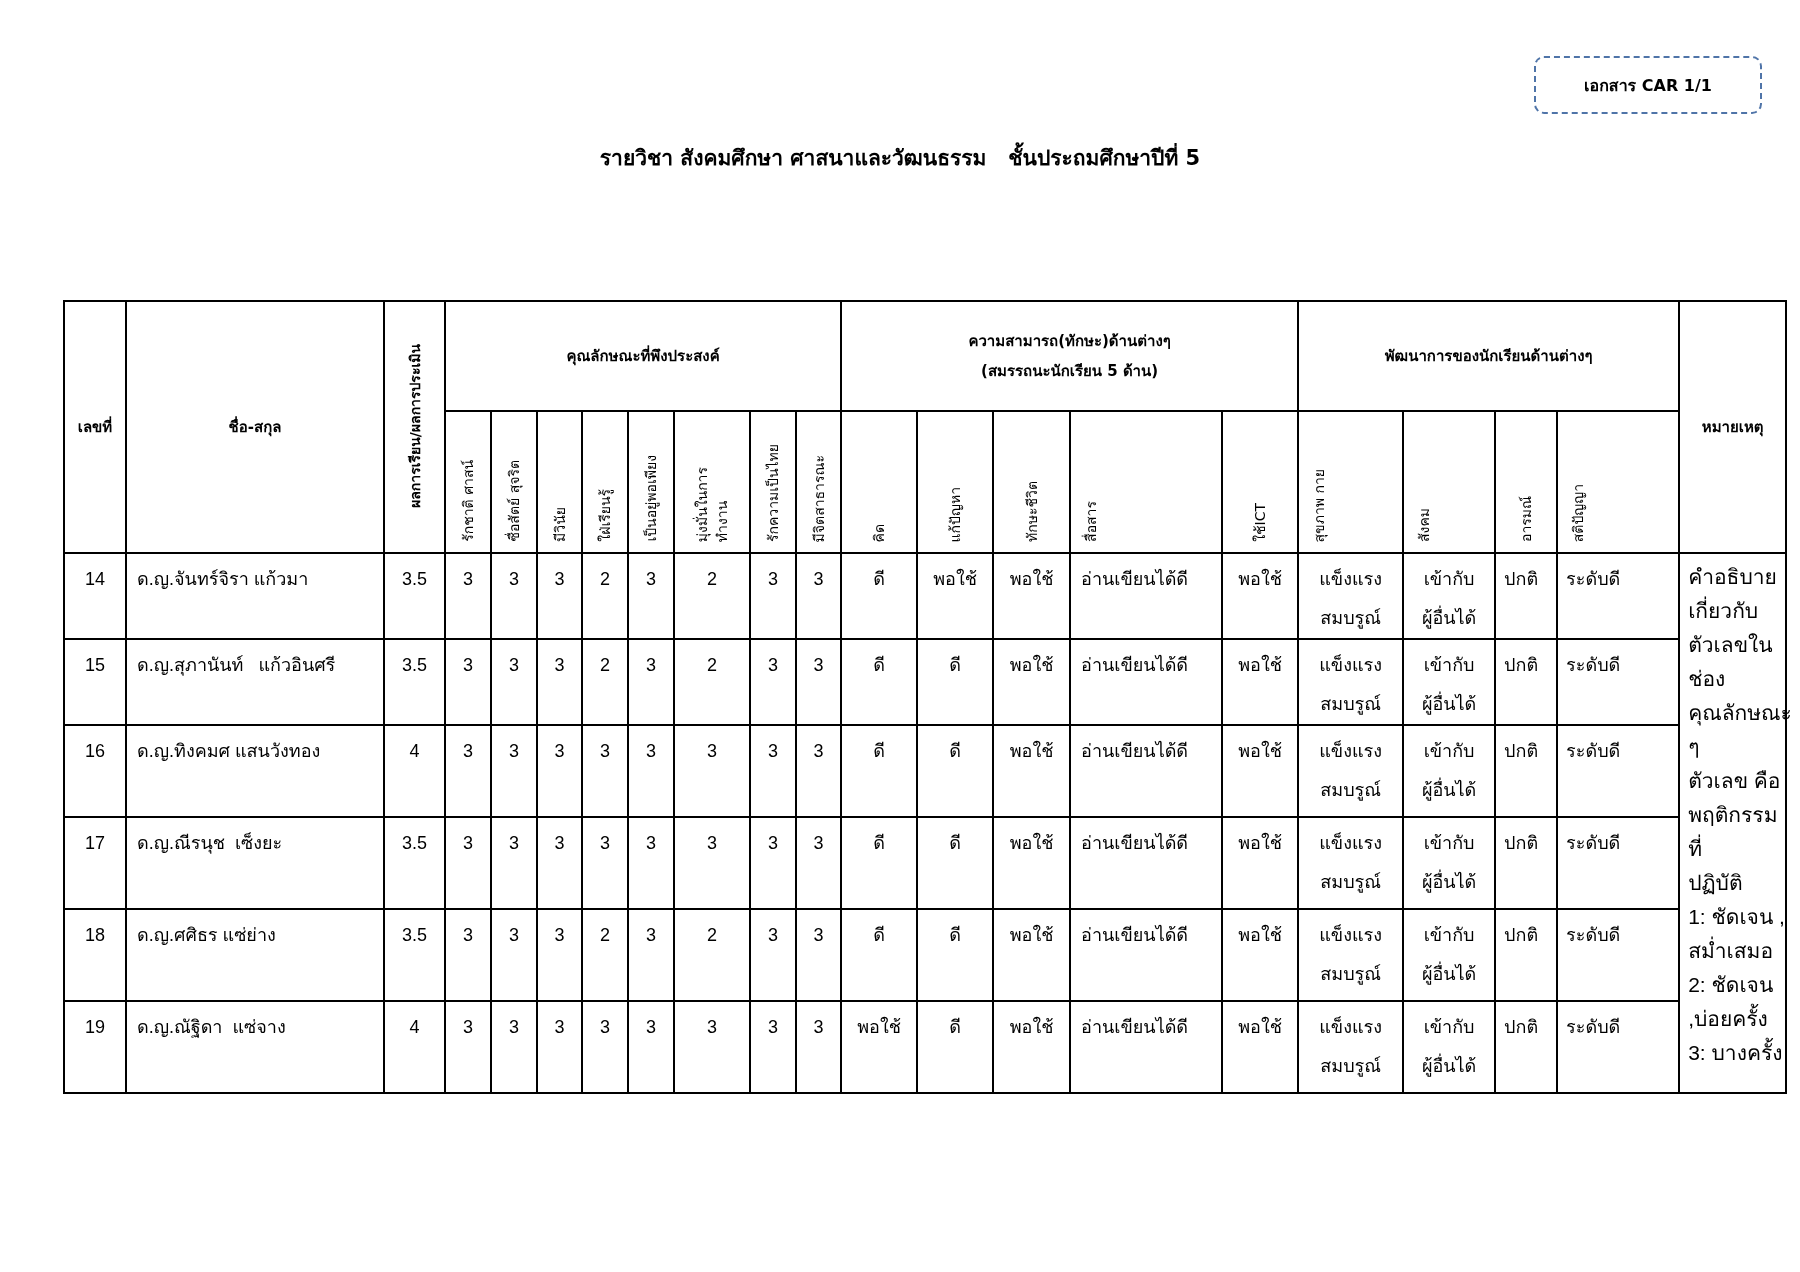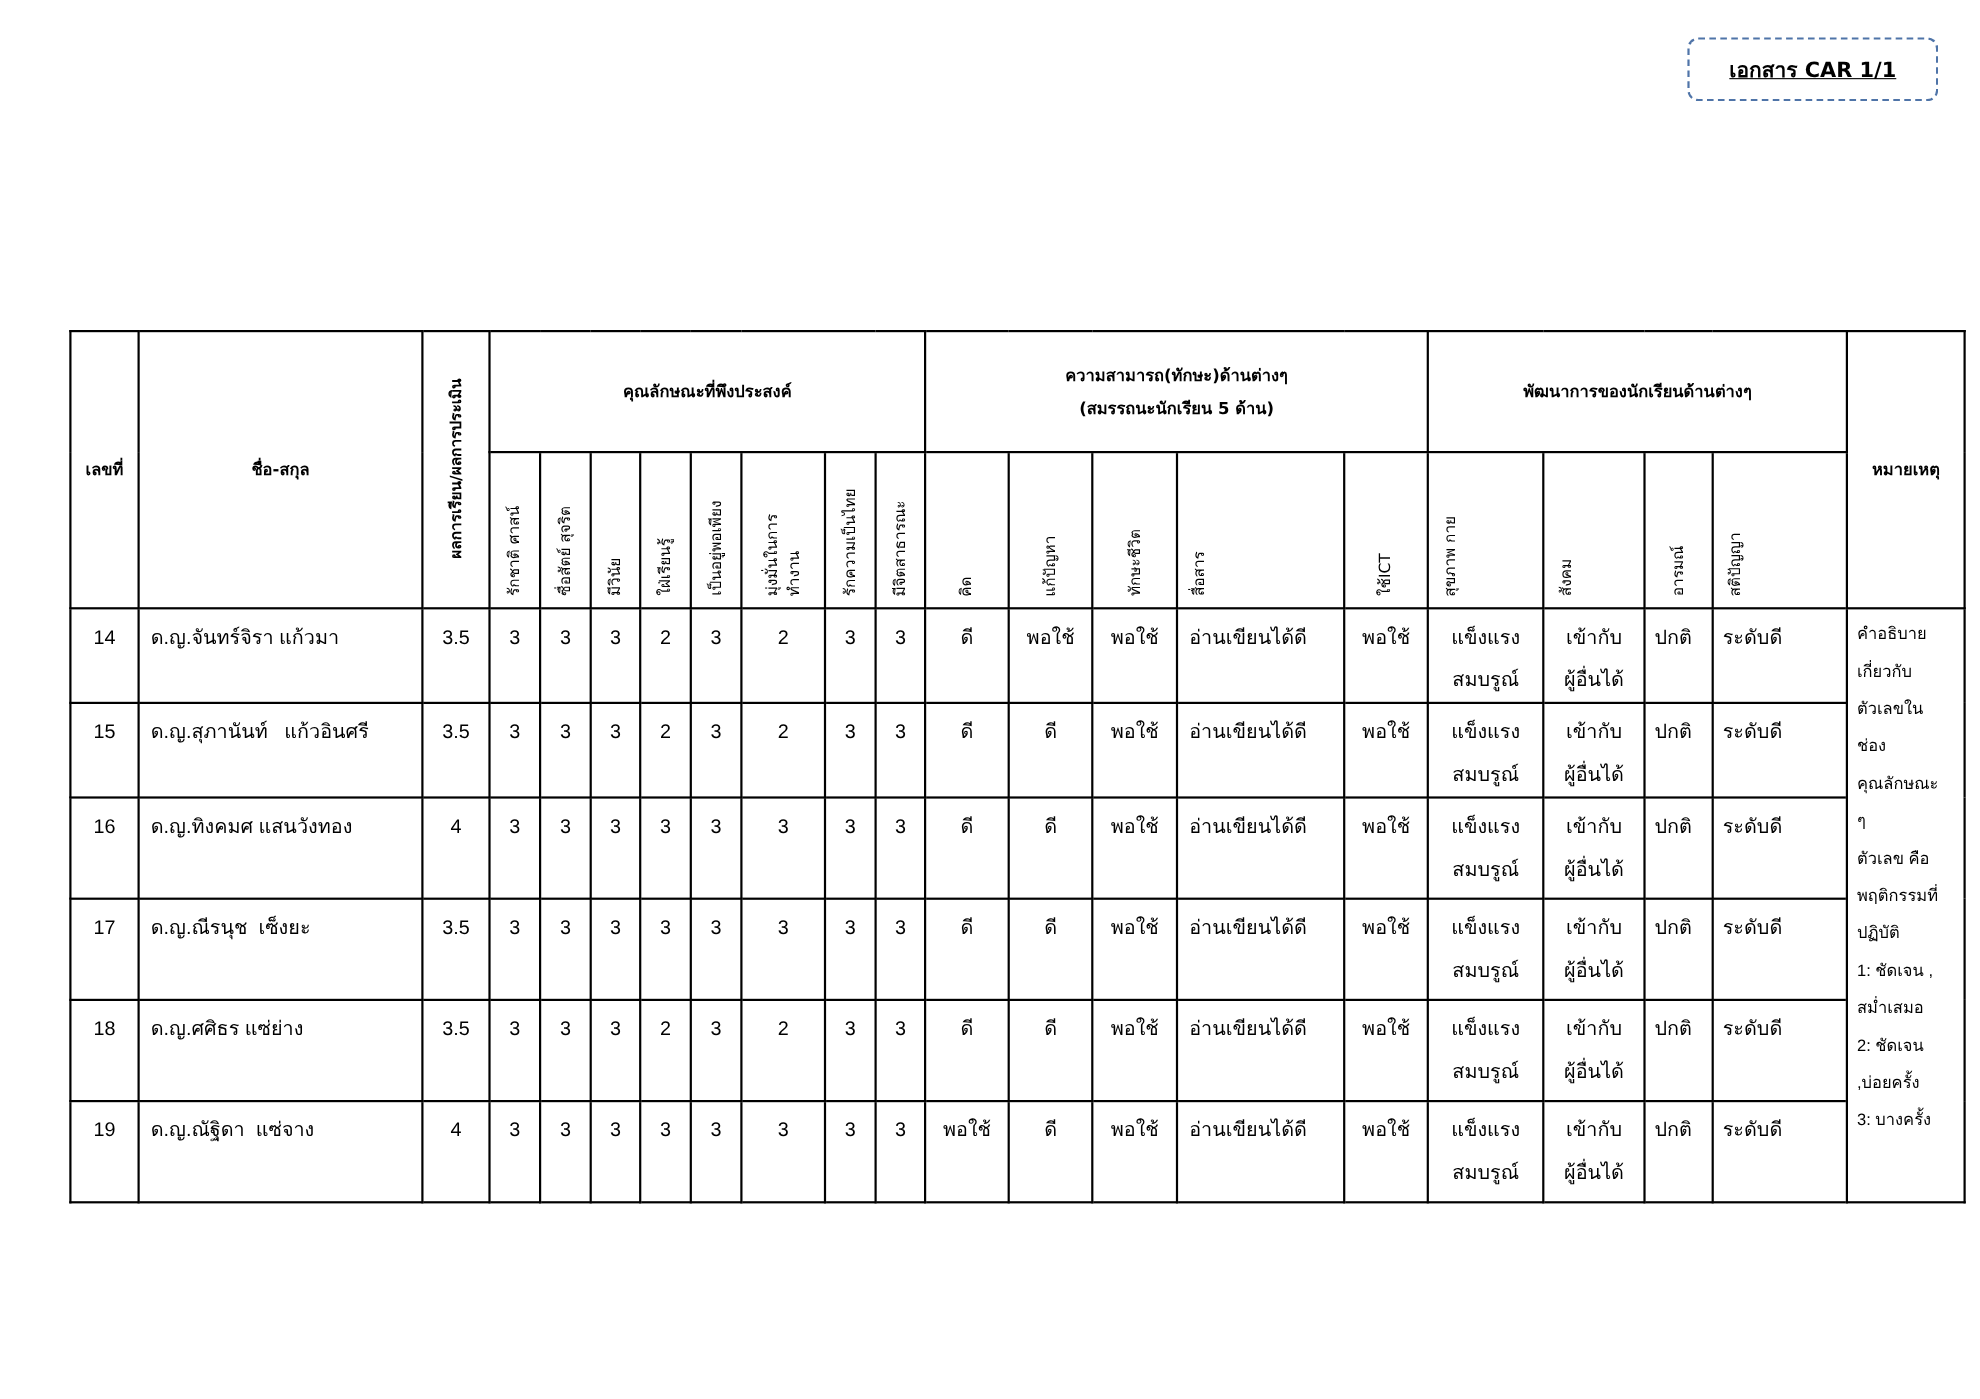--- a/index.html
+++ b/index.html
@@ -1,50 +1,51 @@
 <!DOCTYPE html>
 <html><head>
 <meta charset="utf-8">
 <style>
   html, body { margin:0; padding:0; background:#ffffff; }
   body { width:1800px; height:1272px; position:relative; overflow:hidden;
          font-family:"DejaVu Sans", "Liberation Sans", sans-serif; color:#000; }
-  .doc-badge { position:absolute; left:1534px; top:34px; width:228px; height:58px;
+  .doc-badge { position:absolute; left:1534px; top:56px; width:228px; height:58px;
                border:2.5px dashed #4f74a8; border-radius:10px; box-sizing:border-box;
                display:flex; align-items:center; justify-content:center;
-               font-size:19px; font-weight:bold;text-decoration:underline; }
+               font-size:16px; font-weight:bold; }
   .title-block { position:absolute; left:0; top:135px; width:1800px; text-align:center; }
   .title-line { font-size:21px; font-weight:bold; height:46px; line-height:46px; white-space:pre; }
 
   table.report { position:absolute; left:63px; top:300px; border-collapse:collapse;
                  table-layout:fixed; width:1722px; }
   table.report td, table.report th { border:2px solid #000; padding:0; box-sizing:border-box; }
   th { font-weight:bold; font-size:15px; vertical-align:middle; text-align:center; }
   th.group { height:110px; line-height:30px; }
   th.sub { height:142px; vertical-align:bottom; }
   .vtext { writing-mode:vertical-rl; transform:rotate(180deg); display:inline-block;
            font-size:14px; font-weight:normal; text-align:left; white-space:pre-line;
            padding:6px 0 8px 0; line-height:20px; }
   .vtext.bold { font-weight:bold; }
   td { font-size:18px; vertical-align:top; text-align:center; padding-top:6px !important;
        line-height:39px; font-family:"Liberation Sans", sans-serif; }
   td.name { text-align:left; padding-left:10px !important; white-space:pre; }
   td.multi { line-height:39px; }
-  td.notes { font-size:15px; text-align:left; padding-left:8px !important; line-height:34px;
+  td.notes { font-size:21px; text-align:left; padding-left:8px !important; line-height:34px;
              vertical-align:top; }
   .u { }
   tr.row-short td { height:80px; }
   tr.row-tall td { height:92px; }
 </style>
 </head>
 <body>
 
 <div class="doc-badge">เอกสาร CAR 1/1</div>
 
 <div class="title-block">
+  <div class="title-line">รายวิชา สังคมศึกษา ศาสนาและวัฒนธรรม   ชั้นประถมศึกษาปีที่ 5</div>
 </div>
 
 <table class="report">
   <colgroup>
     <col style="width:62px">
       <col style="width:258px">
       <col style="width:61px">
     <col style="width:46px">
       <col style="width:46px">
       <col style="width:45px">

